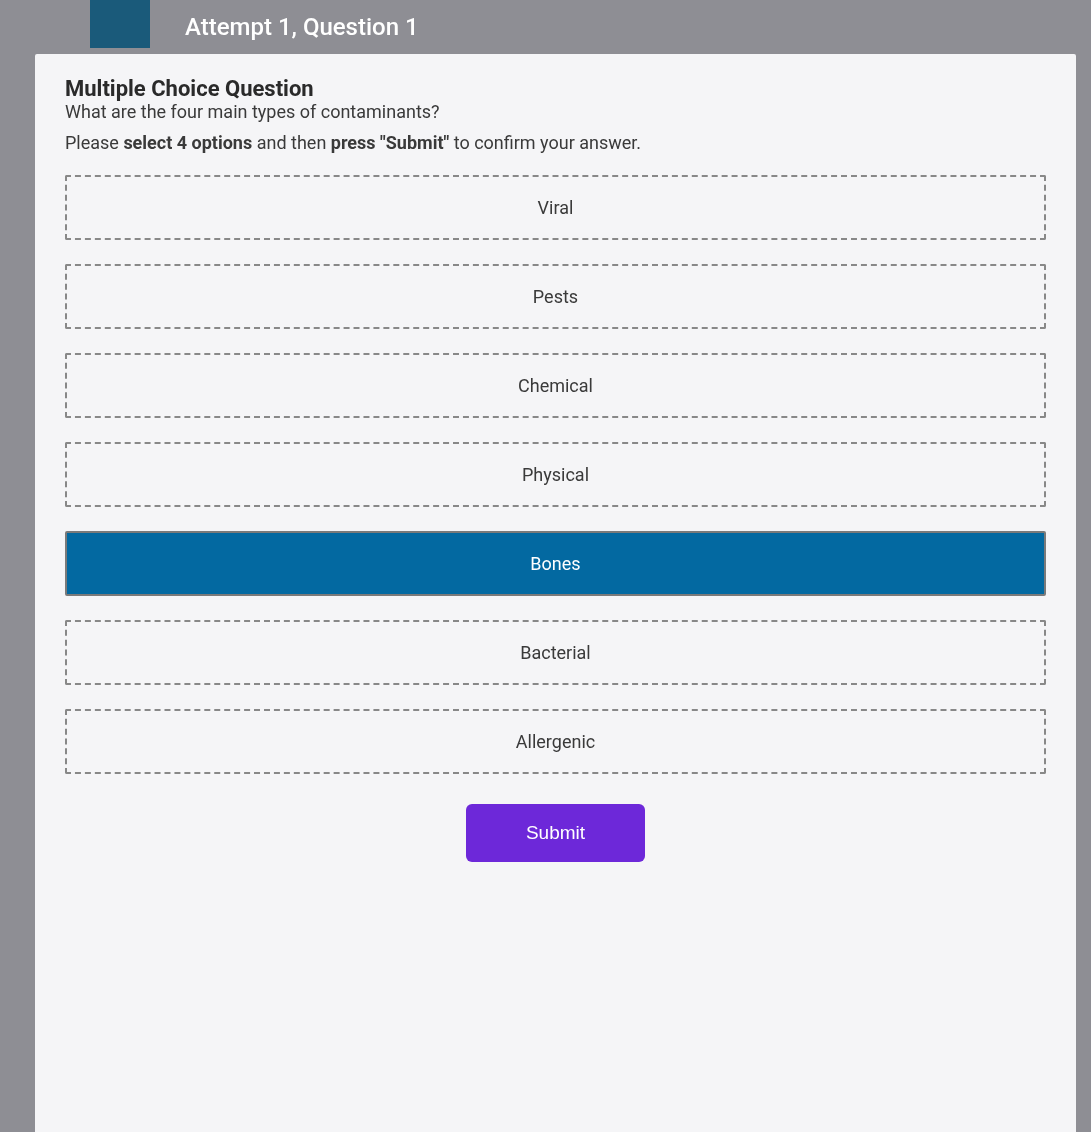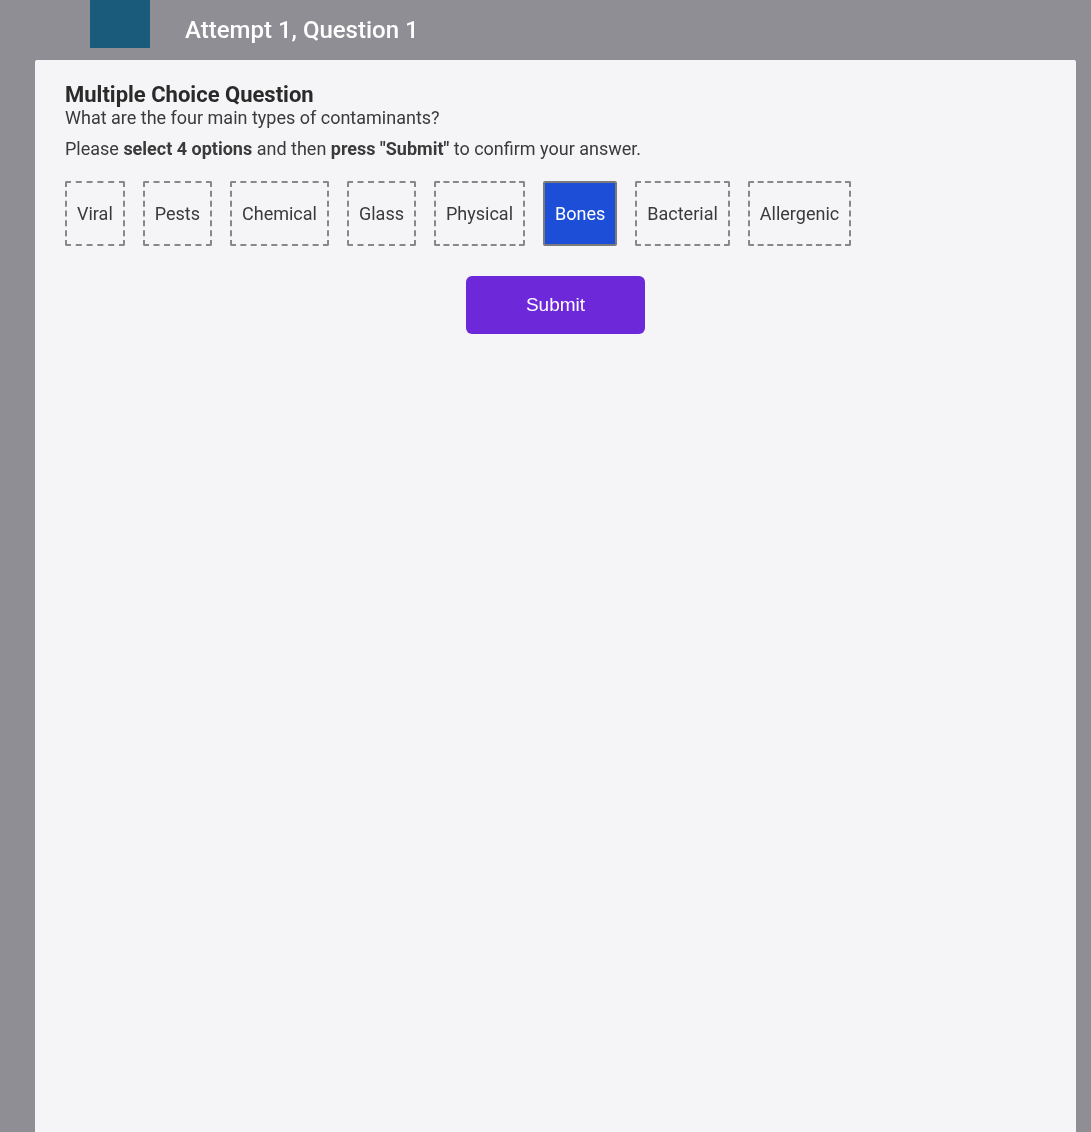--- a/index.html
+++ b/index.html
@@ -16,21 +16,21 @@
     }
     .page-wrapper {
       background: #8e8e94;
       width: 100%;
       height: 100%;
       padding-left: 35px;
       padding-right: 15px;
       padding-top: 0;
     }
     .header-bar {
-      height: 60px;
+      height: 54px;
       display: flex;
       align-items: center;
       padding-left: 50px;
     }
     .header-tab {
       background: #1a5a7a;
       width: 60px;
       height: 48px;
       position: absolute;
       left: 90px;
@@ -64,34 +64,35 @@
       font-size: 18px;
       color: #3a3a3a;
       margin-bottom: 22px;
       font-weight: 400;
     }
     .instruction-text .bold {
       font-weight: 700;
     }
     .options-container {
       display: flex;
-      gap: 18px;
+      flex-direction: column;
+      gap: 24px;
     }
     .option {
       border: 2px dashed #888;
       background: transparent;
       padding: 20px 10px;
       text-align: center;
       font-size: 18px;
       color: #3a3a3a;
       cursor: pointer;
       border-radius: 2px;
     }
     .option.selected {
-      background: #1d4ed8;
+      background: #0369a1;
       border: 2px solid #7a7a7a;
       color: #ffffff;
     }
     .submit-row {
       display: flex;
       justify-content: center;
       margin-top: 30px;
     }
     .submit-btn {
       background: #6d28d9;
@@ -124,23 +125,20 @@
       <div class="option">
         <span>Viral</span>
       </div>
       <div class="option">
         <span>Pests</span>
       </div>
       <div class="option">
         <span>Chemical</span>
       </div>
       <div class="option">
-        <span>Glass</span>
-      </div>
-      <div class="option">
         <span>Physical</span>
       </div>
       <div class="option selected">
         <span>Bones</span>
       </div>
       <div class="option">
         <span>Bacterial</span>
       </div>
       <div class="option">
         <span>Allergenic</span>

